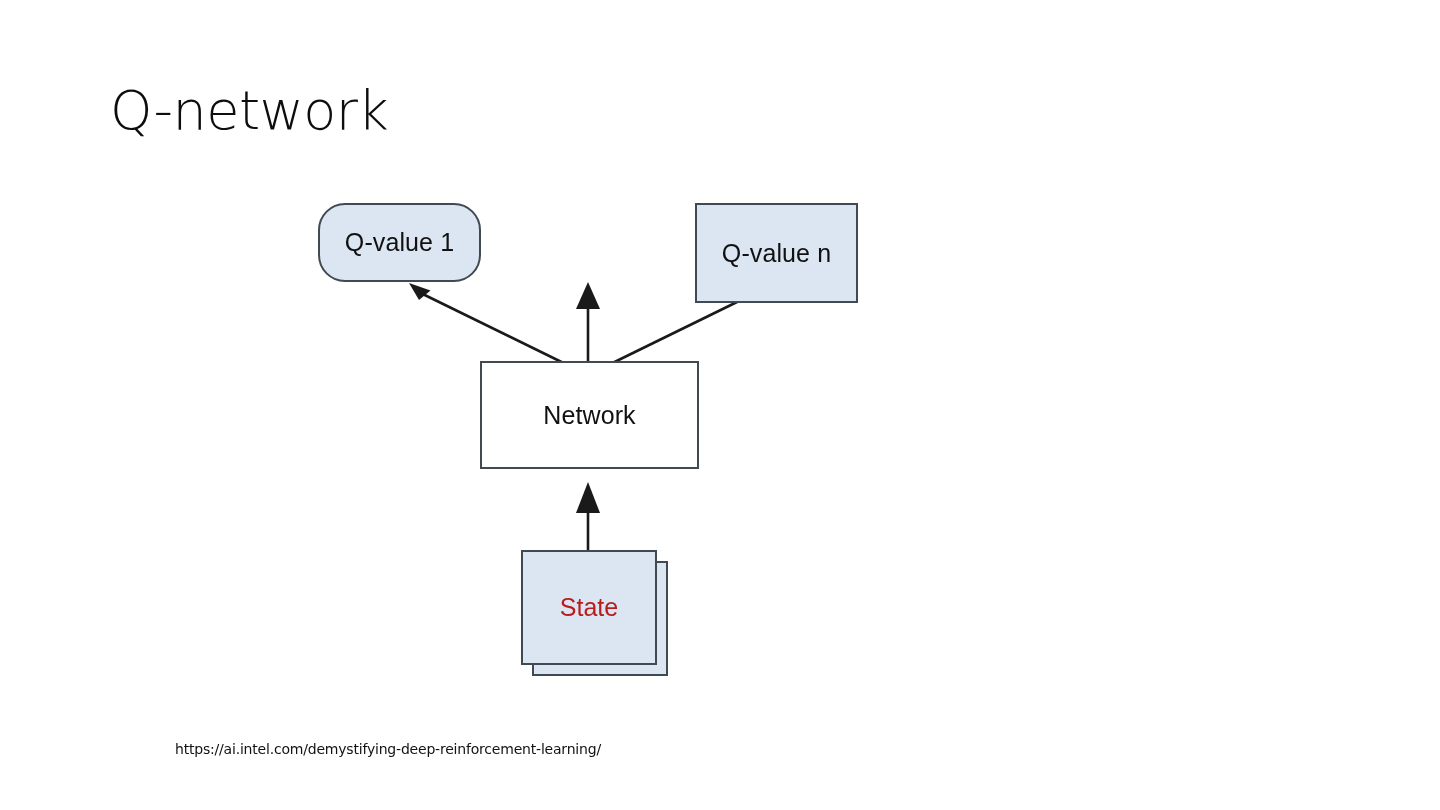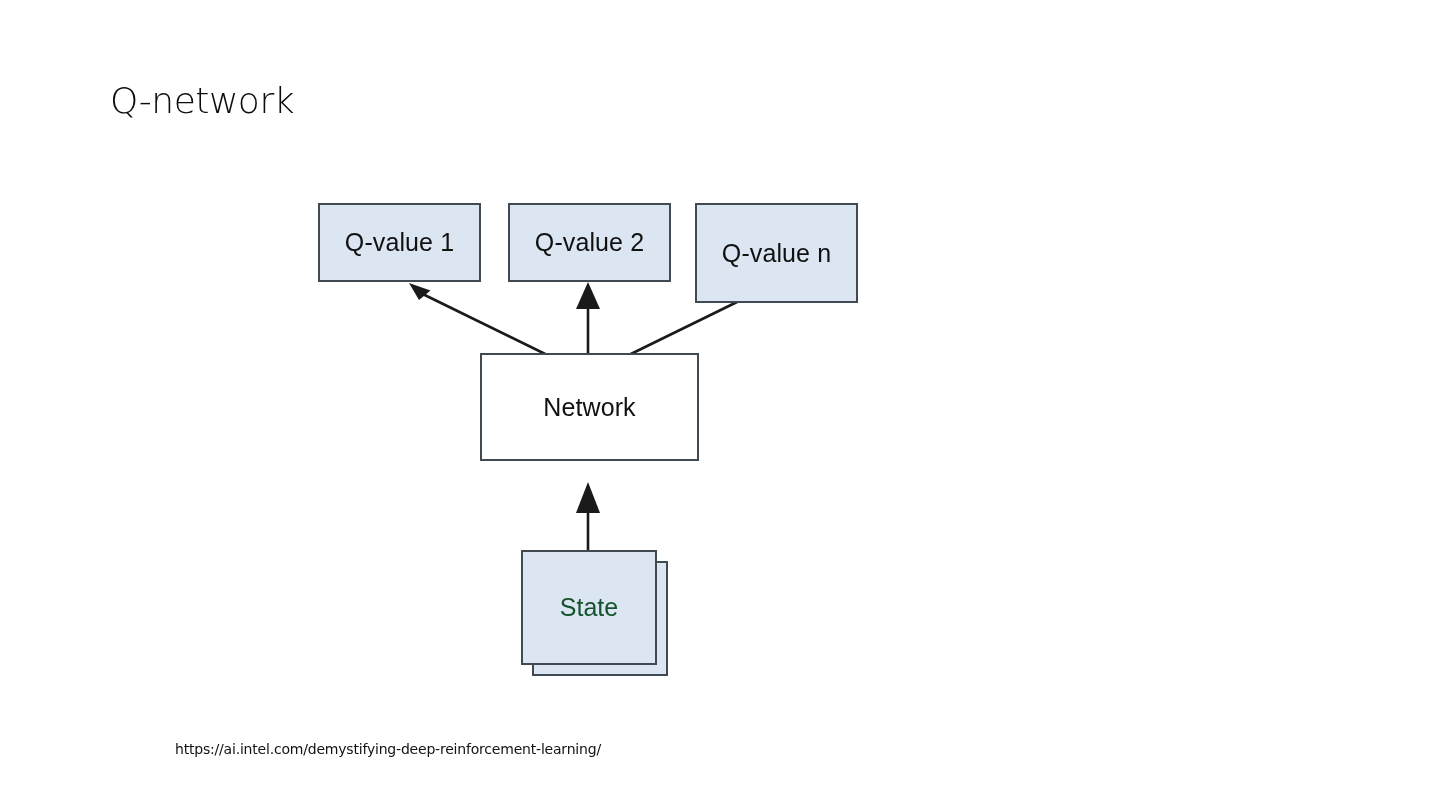--- a/index.html
+++ b/index.html
@@ -22,21 +22,21 @@
     width: 1440px;
     height: 810px;
     background: #ffffff;
   }
 
   #page-title {
     position: absolute;
     left: 110px;
     top: 80px;
     font-family: "DejaVu Sans", sans-serif;
-    font-size: 36px;
+    font-size: 54px;
     font-weight: 300;
     letter-spacing: -0.5px;
     color: #0d0d0d;
     line-height: 1.15;
     white-space: nowrap;
   }
 
   #diagram {
     position: absolute;
     left: 0;
@@ -62,26 +62,26 @@
     background: #dce6f2;
     border: 2px solid #3f4a52;
   }
 
   .node-fill-white {
     background: #ffffff;
     border: 2px solid #3f4a52;
   }
 
   
-  #qbox-1 { left: 318px; top: 203px; width: 163px; height: 79px; }
+  #qbox-1 { left: 318px; top: 203px; width: 163px; height: 79px; border-radius: 27px; }
   #qbox-2 { left: 508px; top: 203px; width: 163px; height: 79px; }
   #qbox-3 { left: 695px; top: 203px; width: 163px; height: 100px; }
 
   
-  #network-box { left: 480px; top: 353px; width: 219px; height: 108px; }
+  #network-box { left: 480px; top: 361px; width: 219px; height: 108px; }
 
   
   #state-stack {
     position: absolute;
     left: 521px;
     top: 550px;
     width: 147px;
     height: 126px;
   }
   #state-box-back {
@@ -101,21 +101,21 @@
     width: 136px;
     height: 115px;
     box-sizing: border-box;
     background: #dce6f2;
     border: 2px solid #3f4a52;
     display: flex;
     align-items: center;
     justify-content: center;
     font-family: "Liberation Sans", sans-serif;
     font-size: 25px;
-    color: #14532d;
+    color: #b91c1c;
   }
 
   #source-url {
     position: absolute;
     left: 175px;
     top: 741px;
     font-family: "DejaVu Sans", sans-serif;
     font-size: 14px;
     font-weight: 400;
     color: #121212;
@@ -152,23 +152,20 @@
       <g>
         <line x1="588" y1="551" x2="588" y2="500" stroke="#1a1a1a" stroke-width="2.6"></line>
         <polygon points="588,482 600,513 576,513" fill="#1a1a1a"></polygon>
       </g>
     </svg>
 
     <div class="node node-fill-blue" id="qbox-1">
       <span>Q-value 1</span>
     </div>
 
-    <div class="node node-fill-blue" id="qbox-2">
-      <span>Q-value 2</span>
-    </div>
 
     <div class="node node-fill-blue" id="qbox-3">
       <span>Q-value n</span>
     </div>
 
     <div class="node node-fill-white" id="network-box">
       <span>Network</span>
     </div>
 
     <div id="state-stack">

